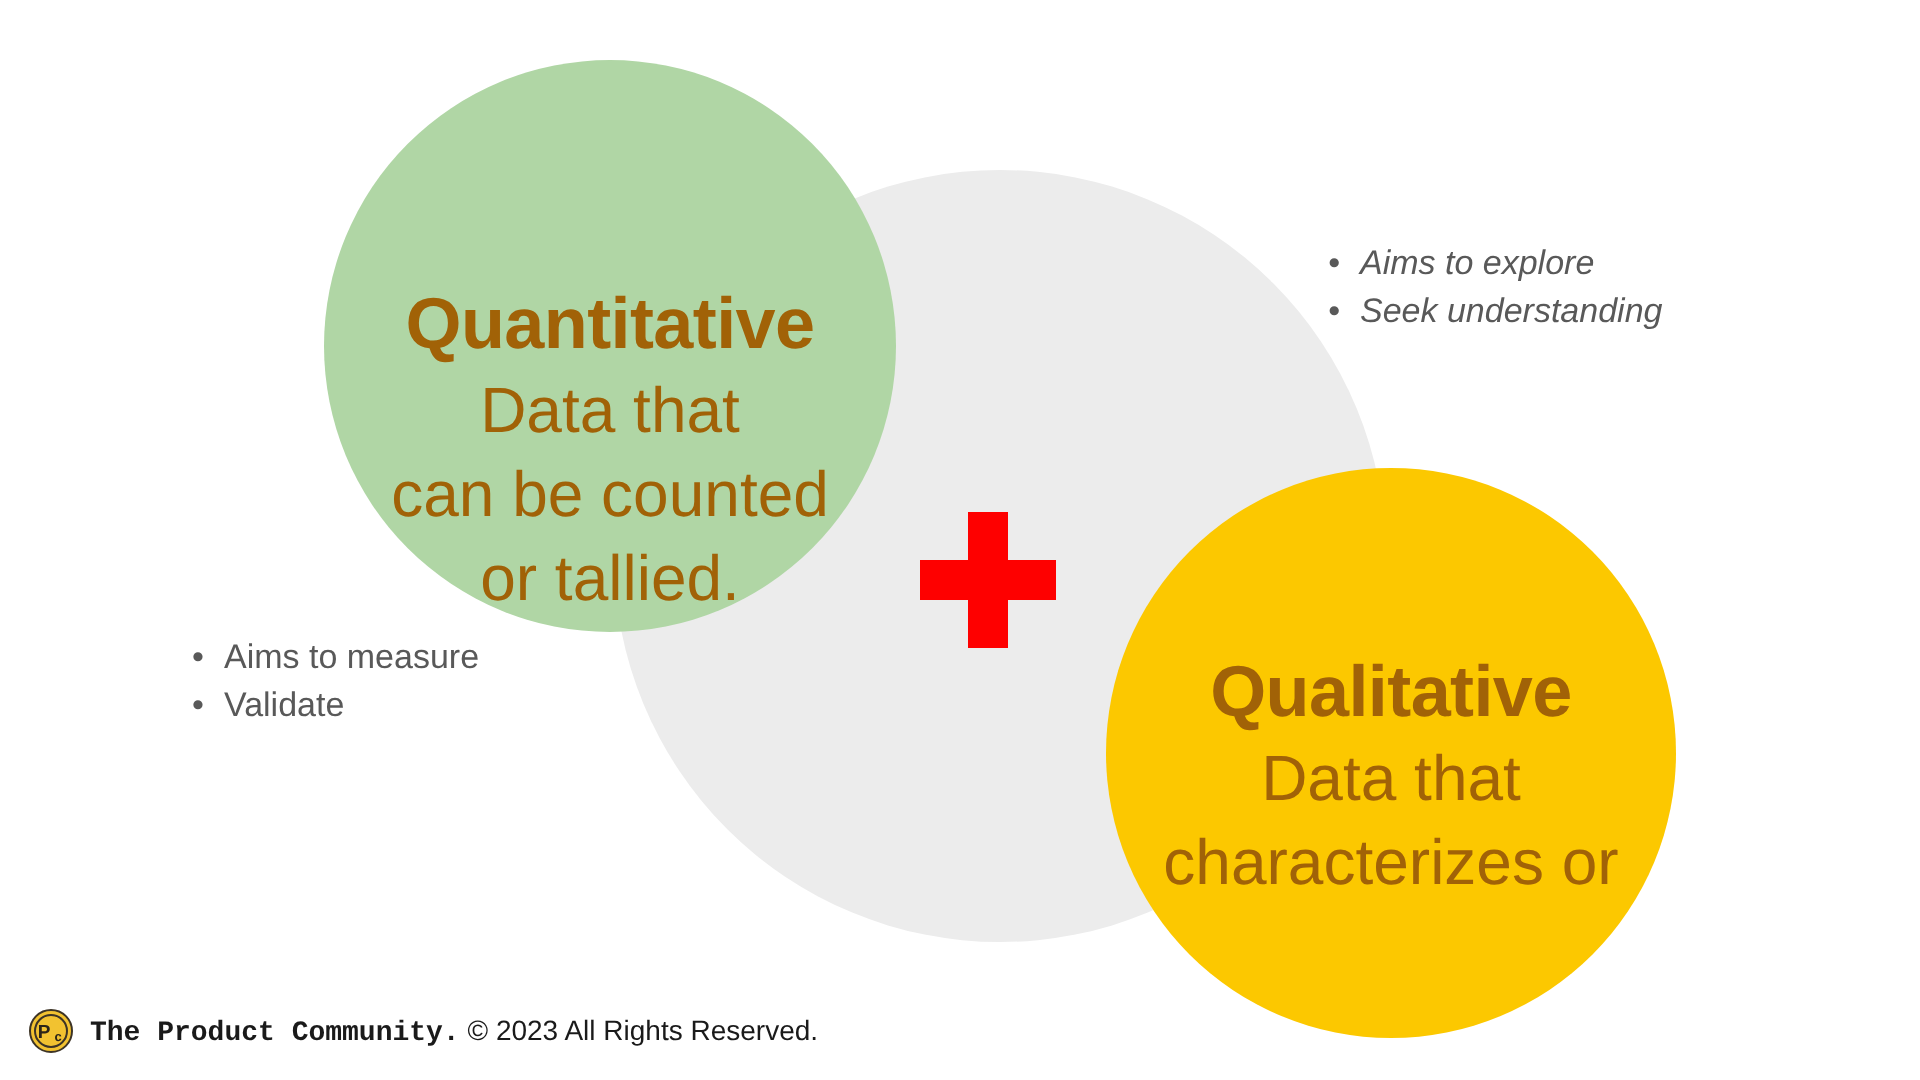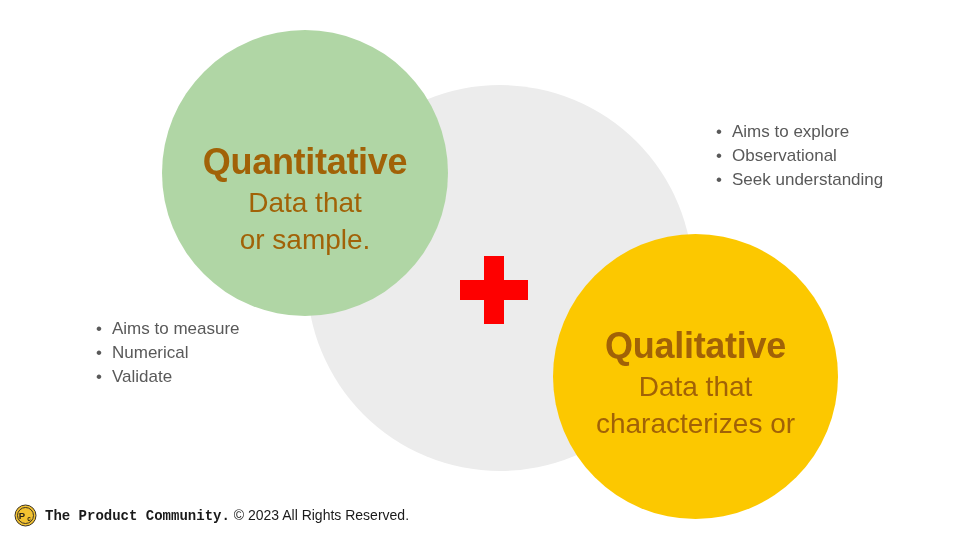--- a/index.html
+++ b/index.html
@@ -60,21 +60,21 @@
     margin-top: 29px;
   }
   .circle-title {
     font-size: 36px;
     font-weight: bold;
     letter-spacing: -0.3px;
     display: block;
     margin-bottom: 2px;
   }
   .circle-body {
-    font-size: 28px;
+    font-size: 32px;
     font-weight: normal;
     display: block;
     line-height: 1.3;
   }
   #quant-text {
     left: 162px;
     top: 112px;
     width: 286px;
   }
   #qual-text {
@@ -131,22 +131,23 @@
     left: 0;
     top: 0;
     font-size: 17px;
     color: #595959;
   }
   #quant-bullets {
     left: 96px;
     top: 317px;
   }
   #qual-bullets {
-    left: 716px;
+    left: 664px;
     top: 120px;
+    font-style: italic;
   }
 
   
   #footer {
     position: absolute;
     left: 14px;
     top: 504px;
     display: flex;
     align-items: center;
     z-index: 7;
@@ -177,43 +178,42 @@
 
   <div id="gray-circle" class="circle"></div>
 
   <div id="green-circle" class="circle"></div>
 
   <div id="yellow-circle" class="circle"></div>
 
   <div id="quant-text" class="circle-text">
     <span class="circle-title">Quantitative</span>
     <span class="circle-body">Data that</span>
-    <span class="circle-body">or sample.</span>
+    <span class="circle-body">can be counted</span>
+    <span class="circle-body">or tallied.</span>
   </div>
 
   <div id="qual-text" class="circle-text">
     <span class="circle-title">Qualitative</span>
     <span class="circle-body">Data that</span>
     <span class="circle-body">characterizes or</span>
   </div>
 
   <div id="plus-sign">
     <div class="bar-h"></div>
     <div class="bar-v"></div>
   </div>
 
   <ul id="quant-bullets" class="bullet-list">
     <li>Aims to measure</li>
-    <li>Numerical</li>
     <li>Validate</li>
   </ul>
 
   <ul id="qual-bullets" class="bullet-list">
     <li>Aims to explore</li>
-    <li>Observational</li>
     <li>Seek understanding</li>
   </ul>
 
   <div id="footer">
     <svg id="footer-logo" viewBox="0 0 46 46">
       <circle cx="23" cy="23" r="21" fill="#f2c230" stroke="#3d3426" stroke-width="2"></circle>
       <circle cx="23" cy="23" r="16" fill="none" stroke="#3d3426" stroke-width="2"></circle>
       <text x="16" y="30" font-family="'Liberation Sans', sans-serif" font-size="19" font-weight="bold" fill="#2b2419" text-anchor="middle">P</text>
       <text x="30" y="33" font-family="'Liberation Sans', sans-serif" font-size="13" font-weight="bold" fill="#2b2419" text-anchor="middle">c</text>
     </svg>

